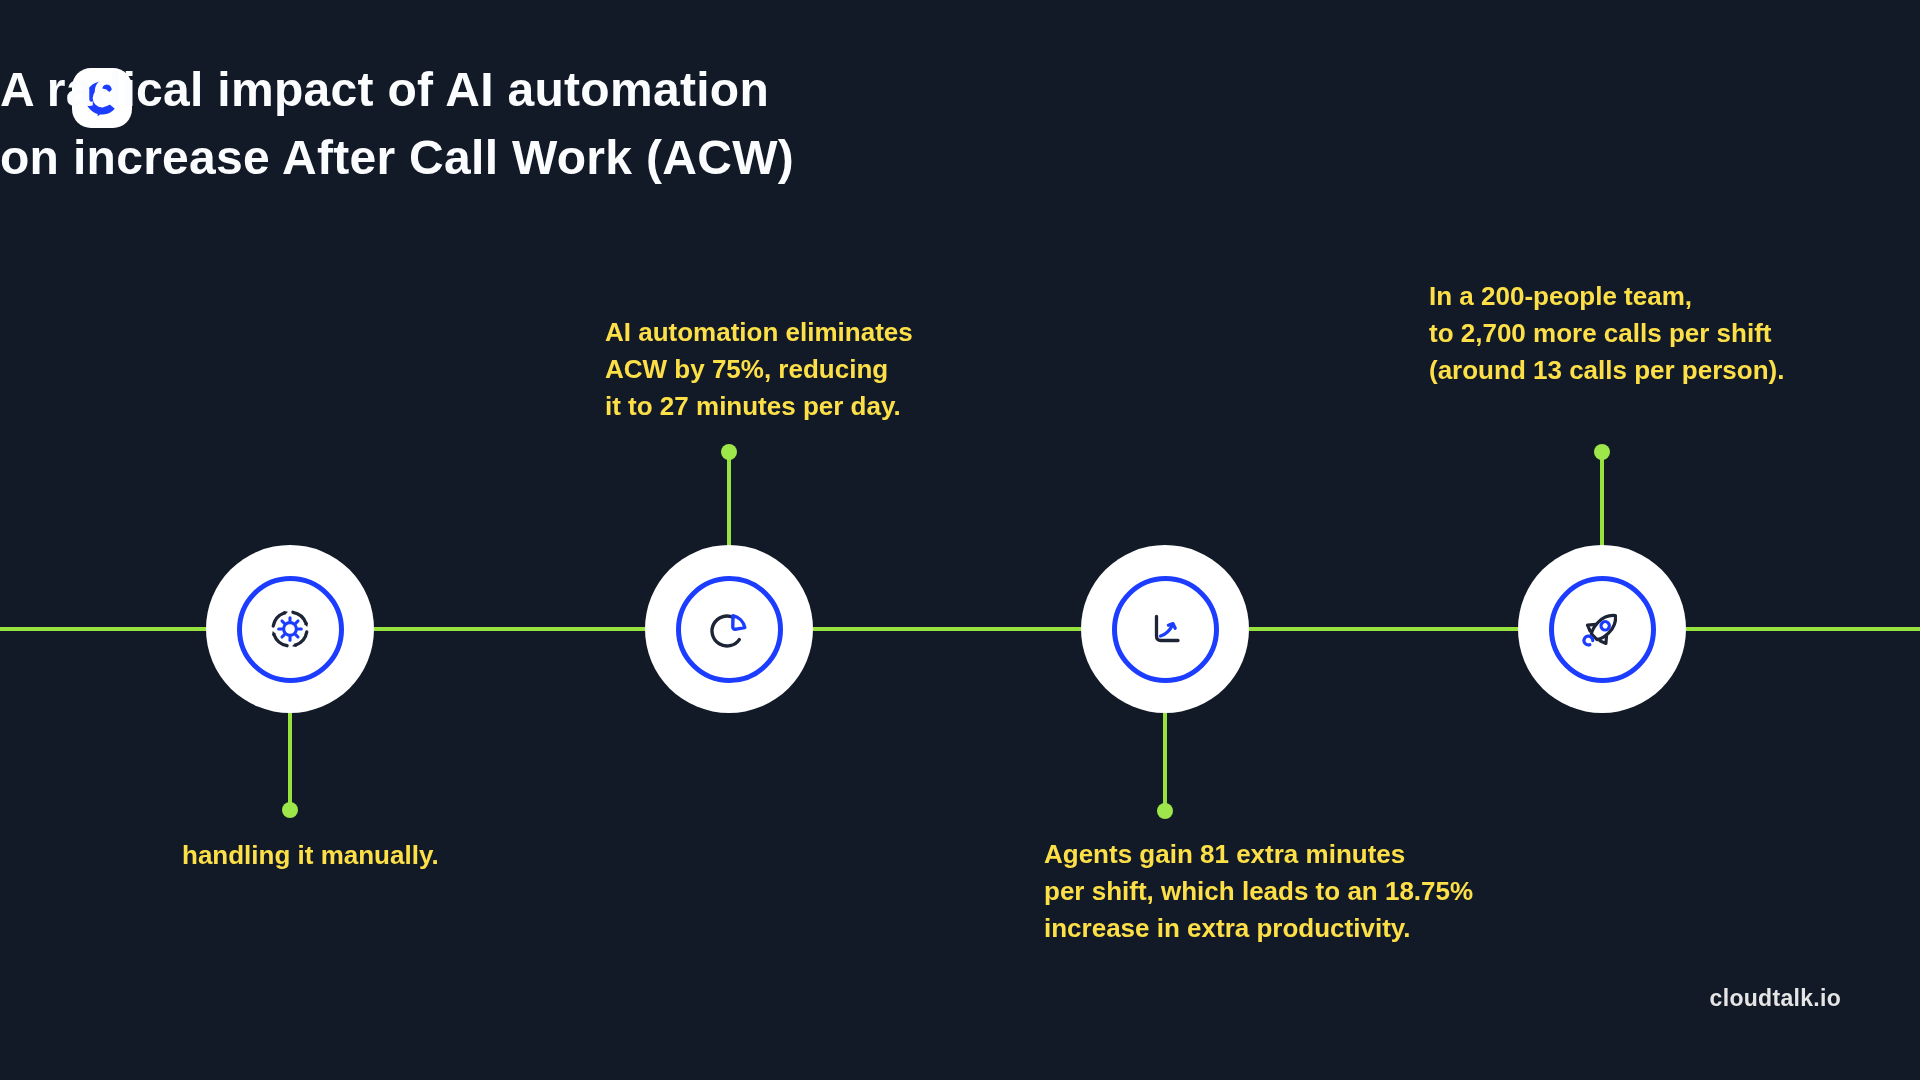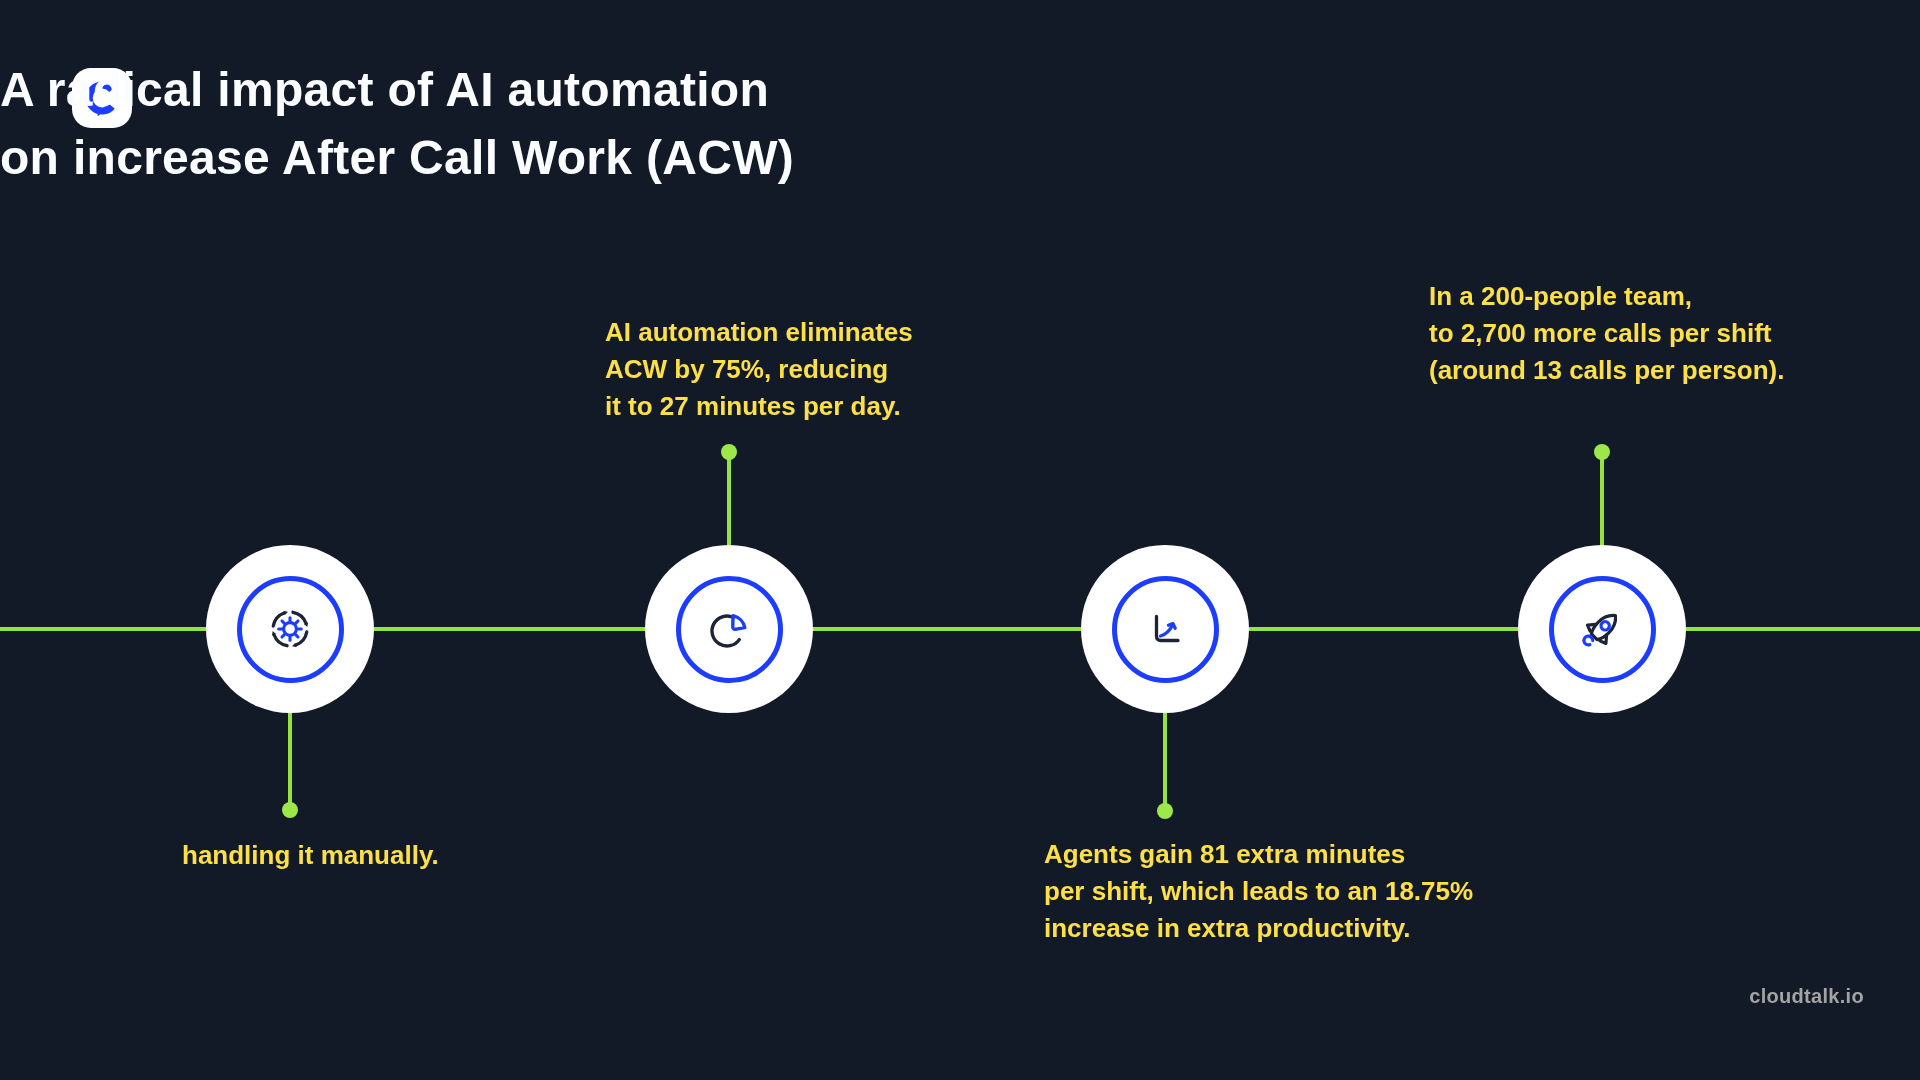--- a/index.html
+++ b/index.html
@@ -20,21 +20,21 @@
   .dot{position:absolute;width:16px;height:16px;border-radius:50%;background:#9DE74A;}
 
   .node{position:absolute;top:545px;width:168px;height:168px;background:#ffffff;border-radius:50%;
         display:flex;align-items:center;justify-content:center;}
   .ring{position:absolute;width:97px;height:97px;border:5px solid #1C3DFF;border-radius:50%;}
   .node svg{position:relative;}
 
   
   .caption{position:absolute;color:#fde047;font-size:26px;line-height:37px;font-weight:700;}
 
-  .footer{position:absolute;right:56px;top:985px;color:#a3a3a3;font-size:20px;font-weight:700;
+  .footer{position:absolute;right:79px;top:985px;color:#e5e5e5;font-size:23px;font-weight:700;
           letter-spacing:.3px;}
 </style>
 </head>
 <body>
 
 <div class="canvas">
 
   <div class="logo">
     <svg width="60" height="60" viewBox="0 0 60 60">
       <path d="M 40,21.6 A 13,13 0 1 0 40,38.4" fill="none" stroke="#1C3DFF" stroke-width="7.2"></path>

